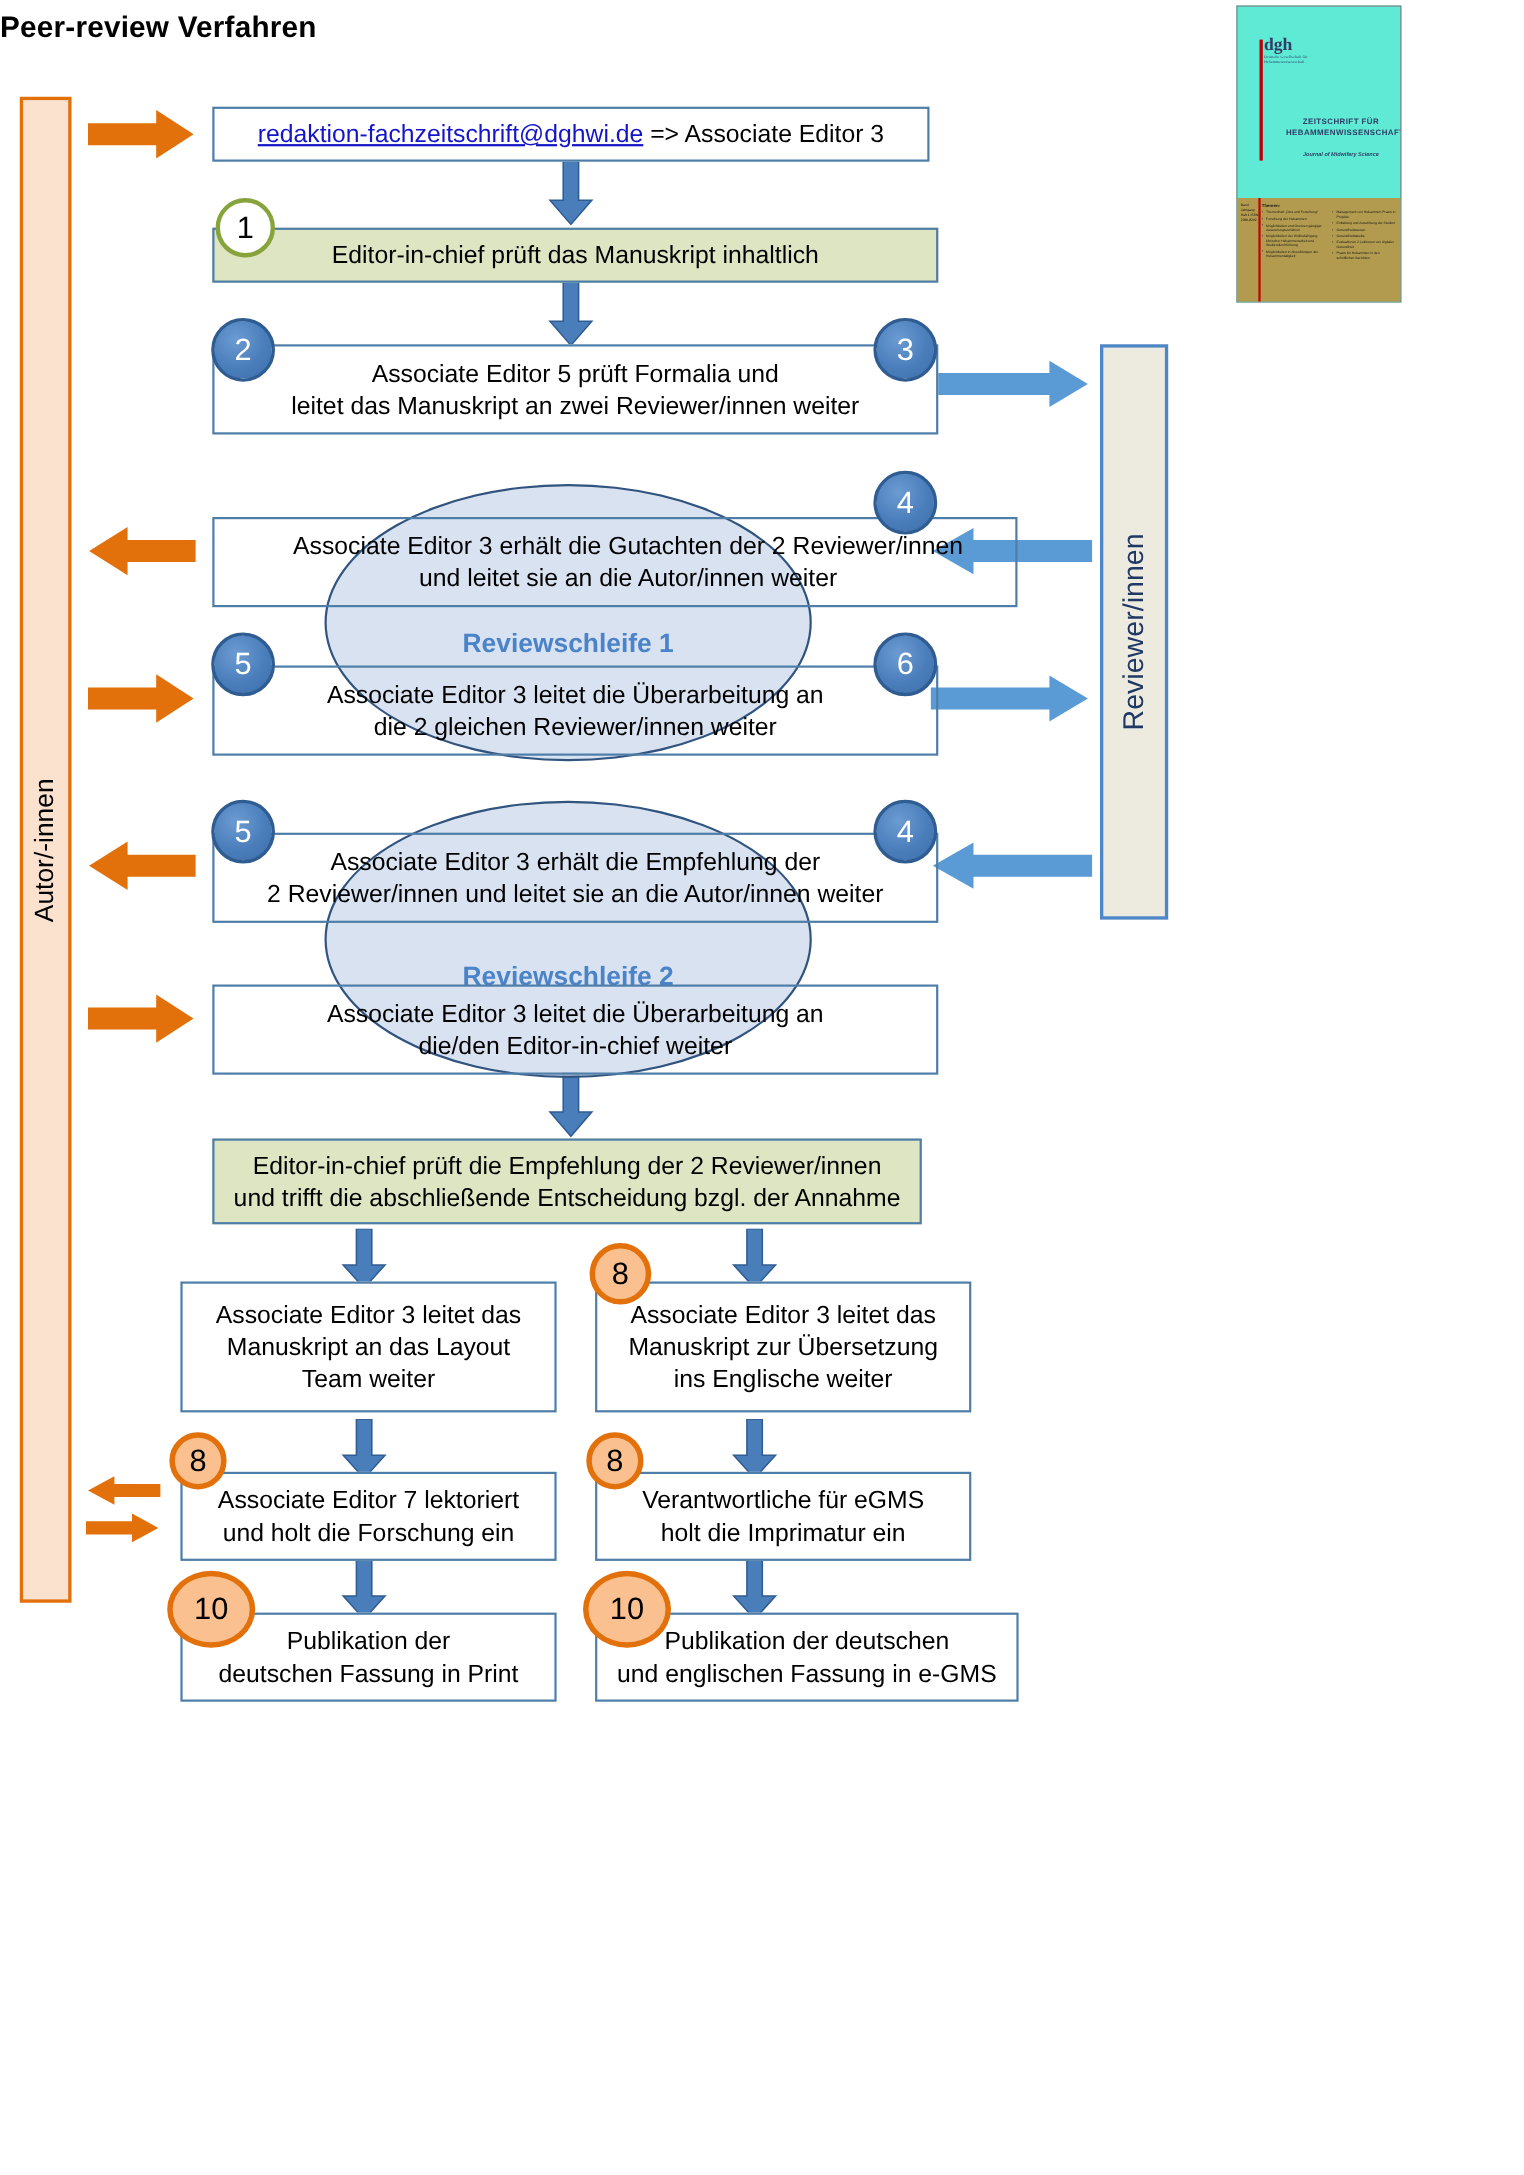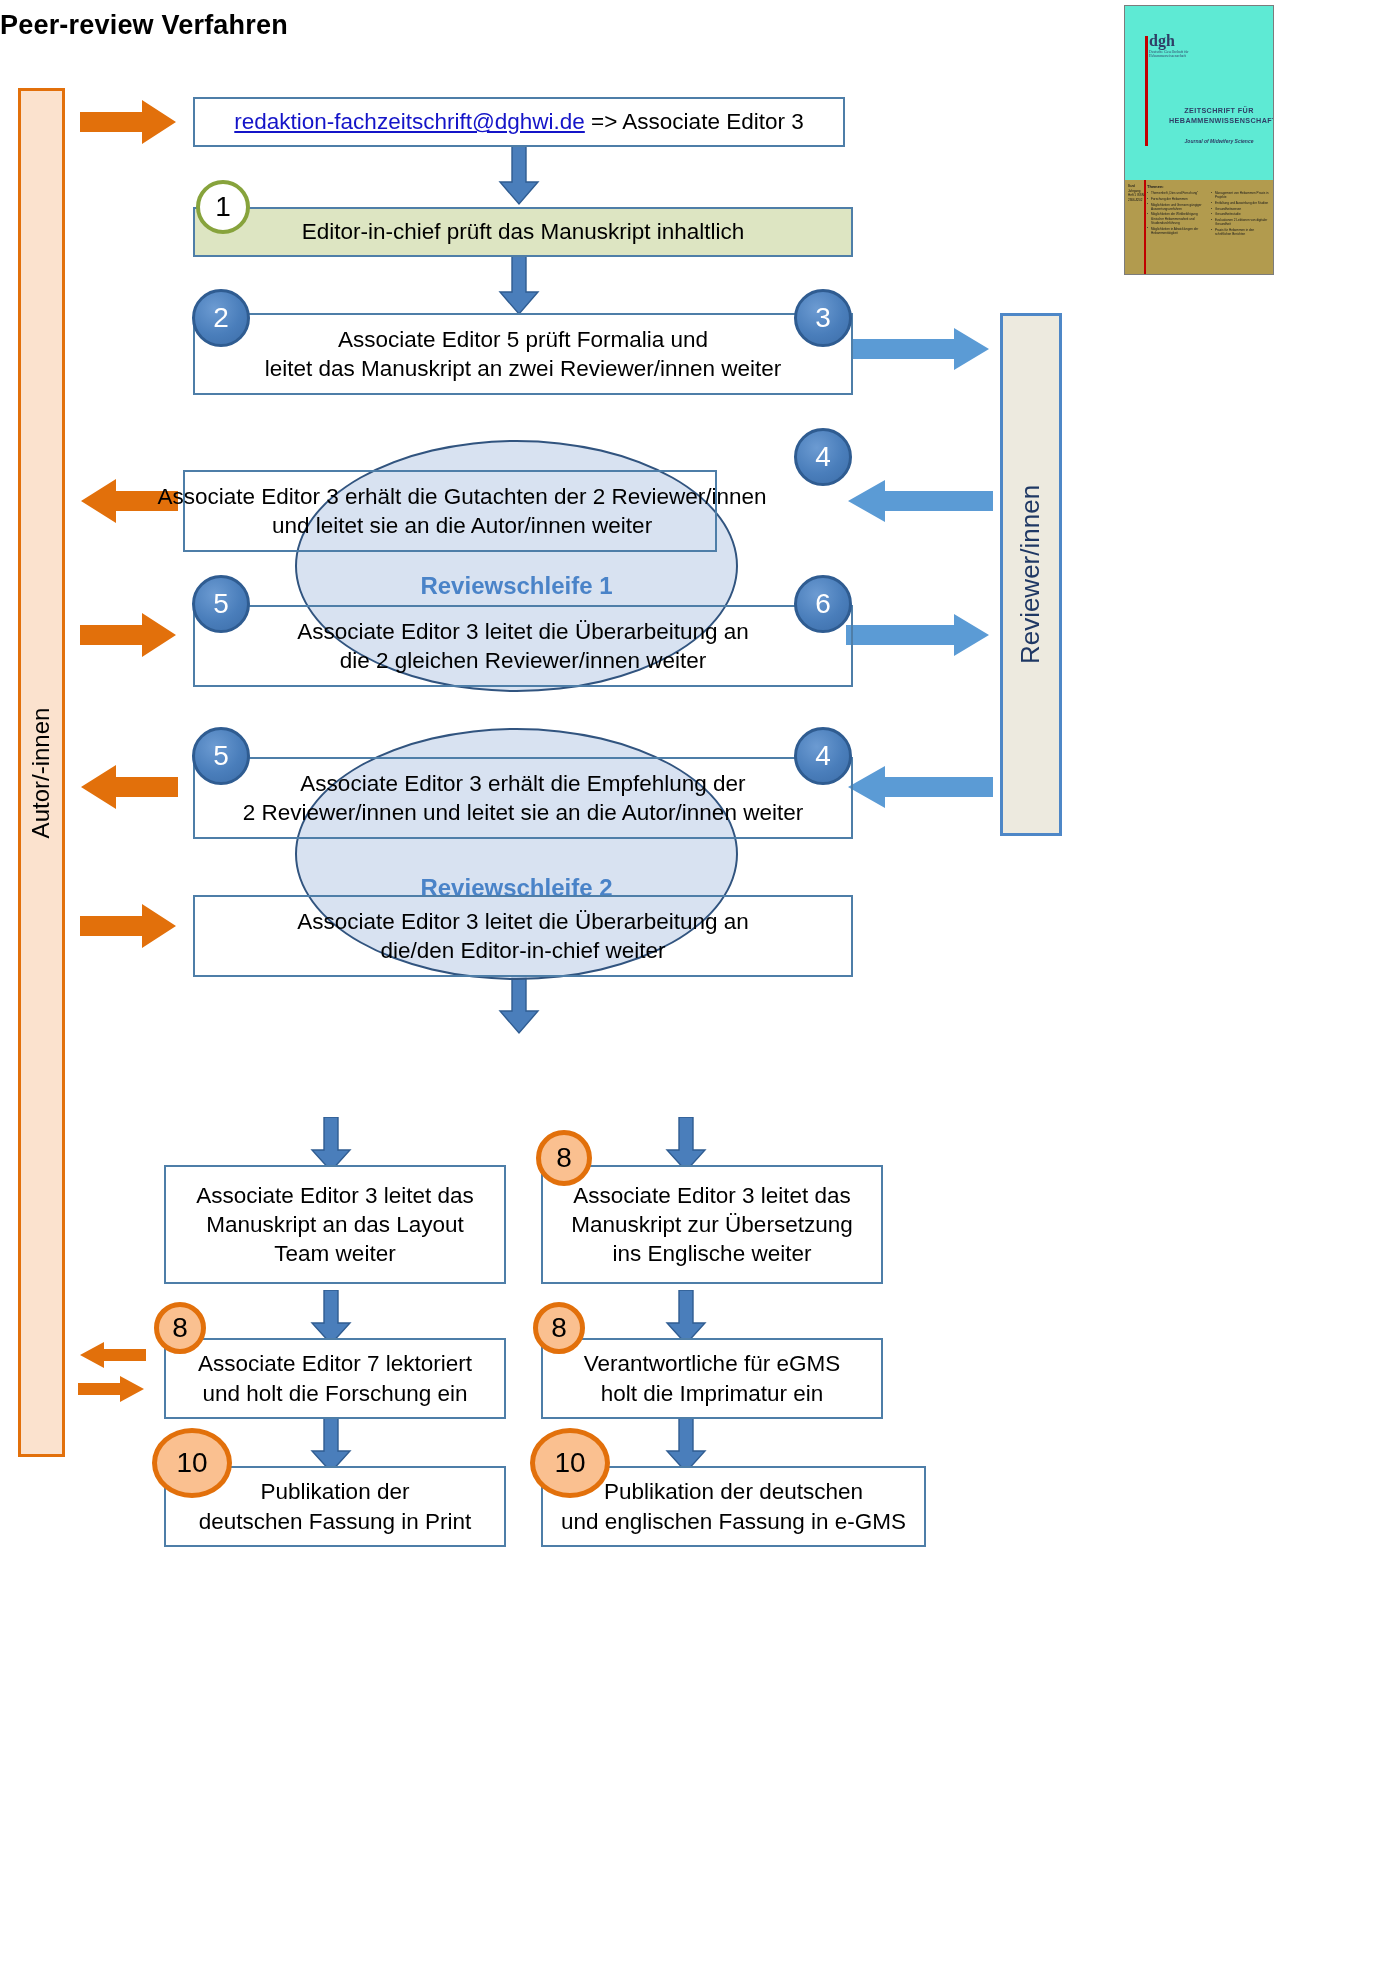--- a/index.html
+++ b/index.html
@@ -306,40 +306,44 @@
 
   <div class="abs box green" style="left:193px;top:207px;width:660px;height:50px;">
     <span class="ln">Editor-in-chief prüft das Manuskript inhaltlich</span>
   </div>
 
   <div class="abs box" style="left:193px;top:313px;width:660px;height:82px;">
     <span class="ln">Associate Editor 5 prüft Formalia  und</span>
     <span class="ln">leitet das Manuskript an zwei Reviewer/innen weiter</span>
   </div>
 
-  <div class="abs box" style="left:183px;top:470px;width:534px;height:82px;background:transparent;padding-left:24px;">
+  <div class="abs box" style="left:193px;top:470px;width:732px;height:82px;background:transparent;padding-left:24px;">
     <span class="ln">Associate Editor 3 erhält die Gutachten der 2 Reviewer/innen</span>
     <span class="ln">und leitet sie an die Autor/innen weiter</span>
   </div>
 
   <div class="abs box" style="left:193px;top:605px;width:660px;height:82px;background:transparent;">
     <span class="ln">Associate Editor 3 leitet die Überarbeitung an</span>
     <span class="ln">die 2 gleichen Reviewer/innen weiter</span>
   </div>
 
   <div class="abs box" style="left:193px;top:757px;width:660px;height:82px;background:transparent;">
     <span class="ln">Associate Editor 3 erhält die Empfehlung der</span>
     <span class="ln">2 Reviewer/innen und leitet sie an die Autor/innen weiter</span>
   </div>
 
   <div class="abs box" style="left:193px;top:895px;width:660px;height:82px;background:transparent;">
     <span class="ln">Associate Editor 3 leitet die Überarbeitung an</span>
     <span class="ln">die/den Editor-in-chief weiter</span>
   </div>
 
+  <div class="abs box green" style="left:193px;top:1035px;width:645px;height:78px;">
+    <span class="ln">Editor-in-chief prüft die Empfehlung der 2 Reviewer/innen</span>
+    <span class="ln">und trifft die abschließende Entscheidung bzgl. der Annahme</span>
+  </div>
 
   <div class="abs box" style="left:164px;top:1165px;width:342px;height:119px;">
     <span class="ln">Associate Editor 3 leitet das</span>
     <span class="ln">Manuskript an das Layout</span>
     <span class="ln">Team  weiter</span>
   </div>
 
   <div class="abs box" style="left:541px;top:1165px;width:342px;height:119px;">
     <span class="ln">Associate Editor 3 leitet das</span>
     <span class="ln">Manuskript zur Übersetzung</span>

